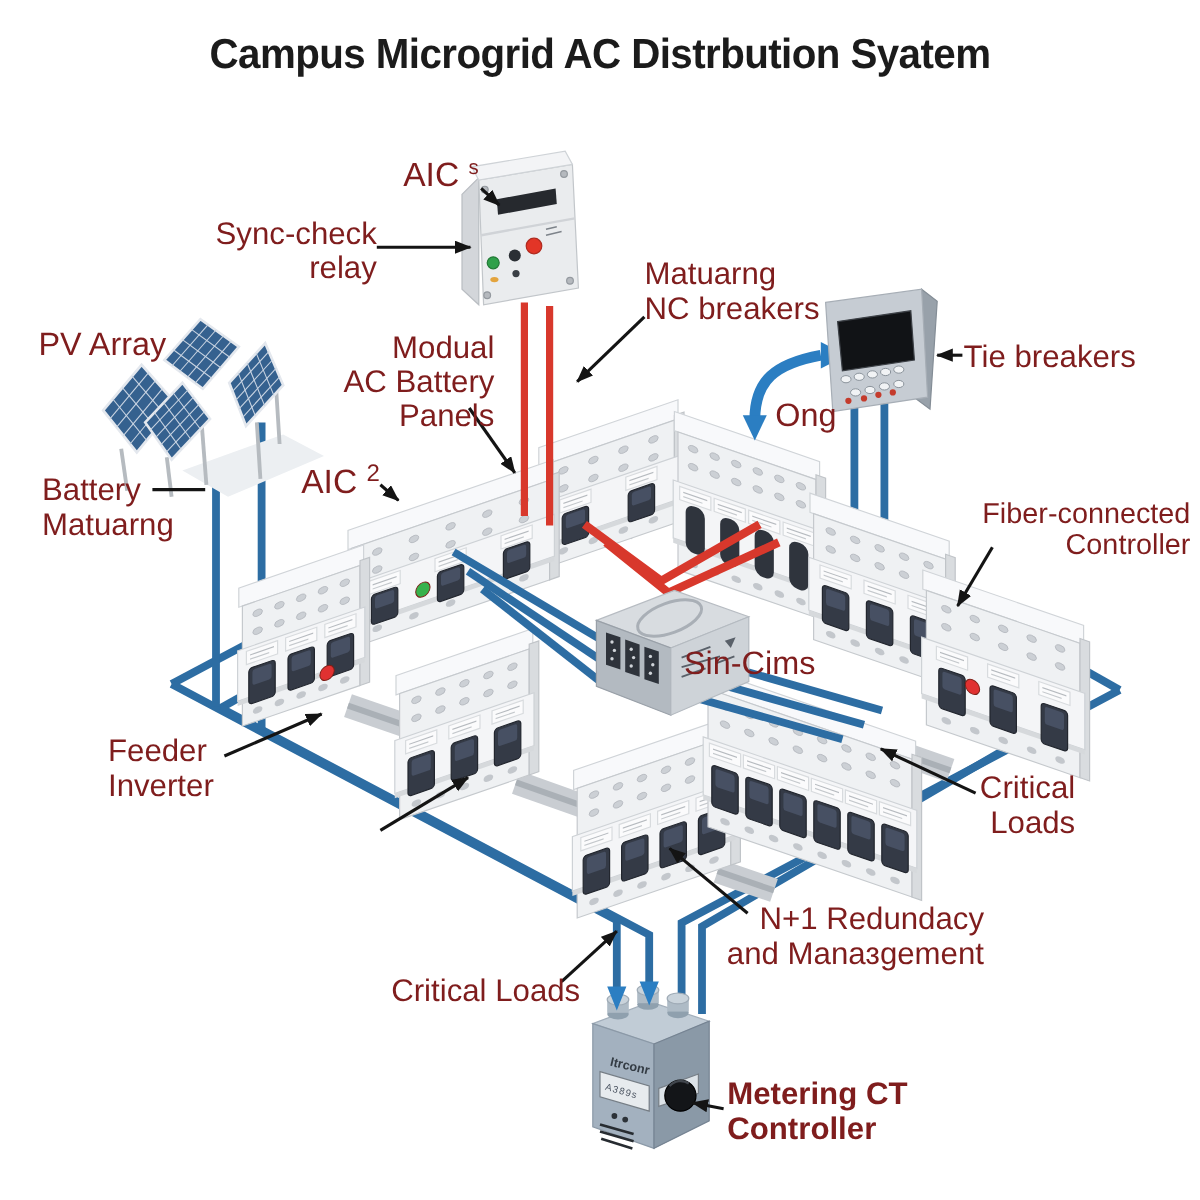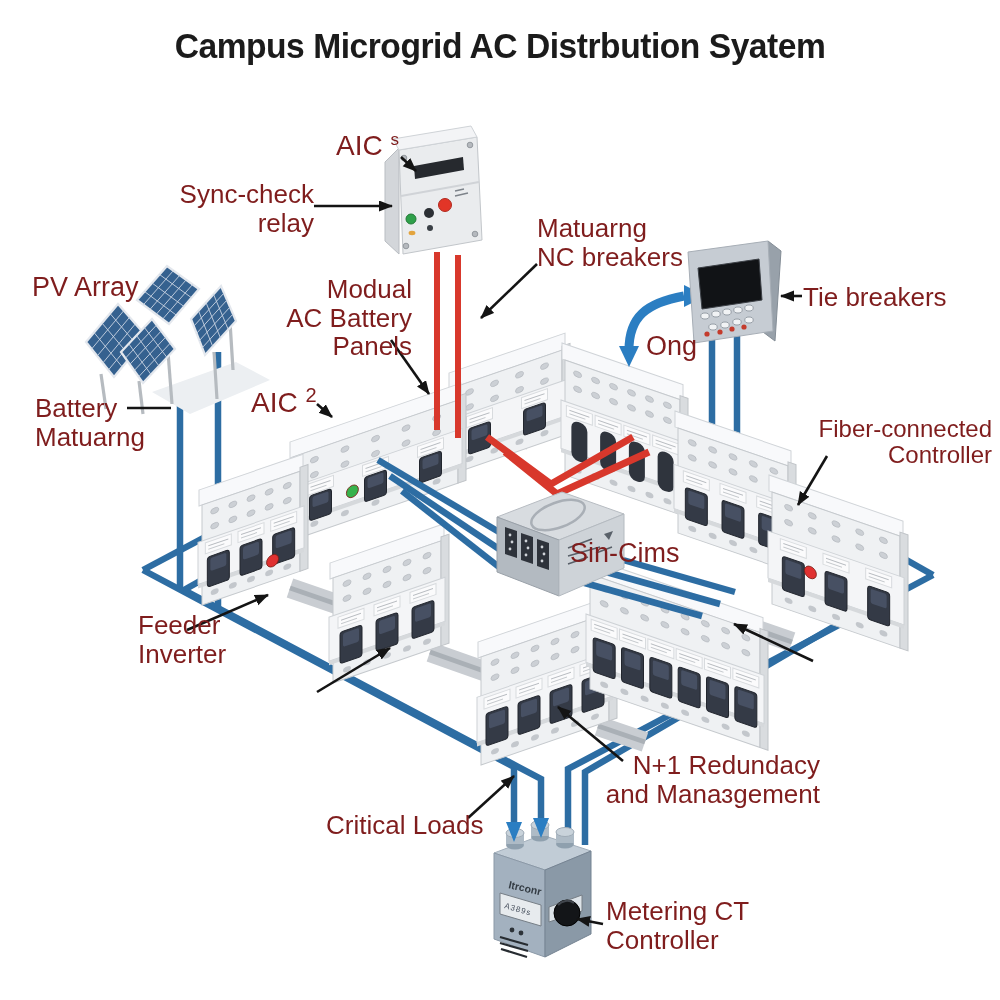--- a/index.html
+++ b/index.html
@@ -615,21 +615,23 @@
 <div class="lbl" style="left:32px;top:273px;font-size:27px;">PV Array</div>
 <div class="lbl ctr" style="left:250px;top:275px;width:162px;">Modual
 AC Battery
 Panels</div>
 <div class="lbl" style="left:251px;top:384px;font-size:28px;"><span>AIC</span> <span class="sup" style="font-size:20px;">2</span></div>
 <div class="lbl" style="left:35px;top:394px;">Battery
 Matuarng</div>
 <div class="lbl ctr" style="left:812px;top:416px;width:180px;font-size:24px;">Fiber-connected
 Controller</div>
 <div class="lbl" style="left:570px;top:517px;font-size:27px;margin-top:22px;">Sin-Cims</div>
-<div class="lbl" style="left:90px;top:611px;margin-left:48px;">Feeder
+<div class="lbl" style="left:90px;top:611px;">Feeder
 Inverter</div>
 <div class="lbl" style="left:326px;top:811px;">Critical Loads</div>
 <div class="lbl ctr" style="left:604px;top:751px;width:216px;">N+1 Redundacy
 and Manaɜgement</div>
-<div class="lbl" style="left:606px;top:897px;">Metering CT
+<div class="lbl ctr" style="left:812px;top:642px;width:84px;">Critical
+Loads</div>
+<div class="lbl" style="left:606px;top:897px;font-weight:bold;">Metering CT
 Controller</div>
 
 </div>
 
 </body></html>

